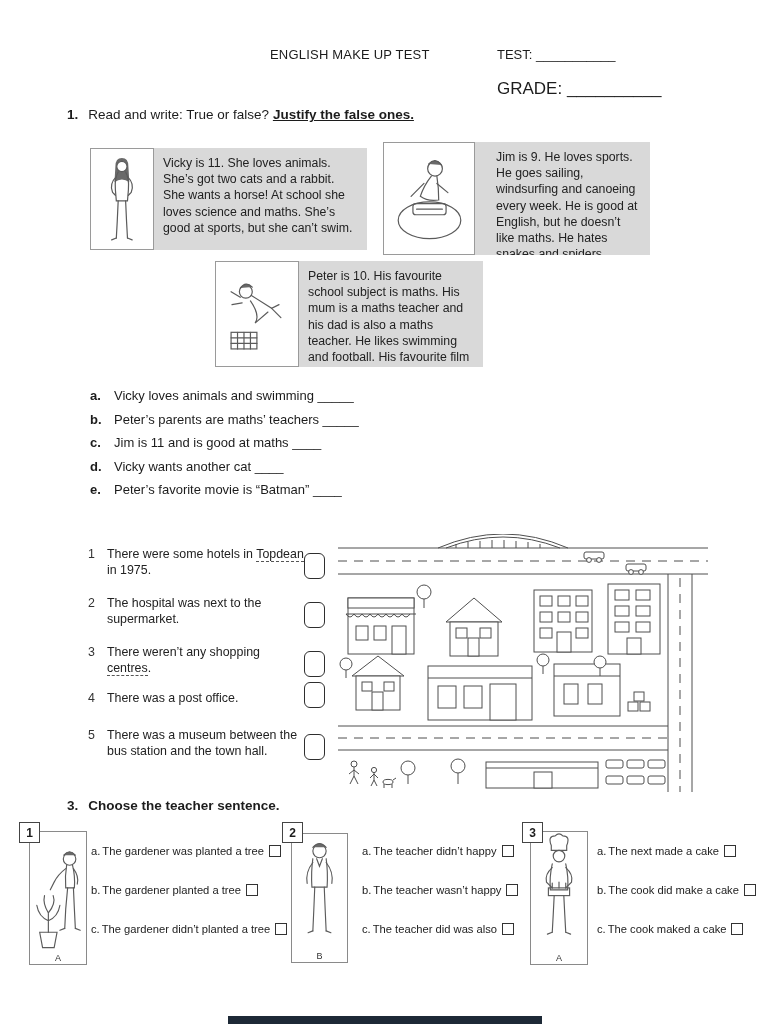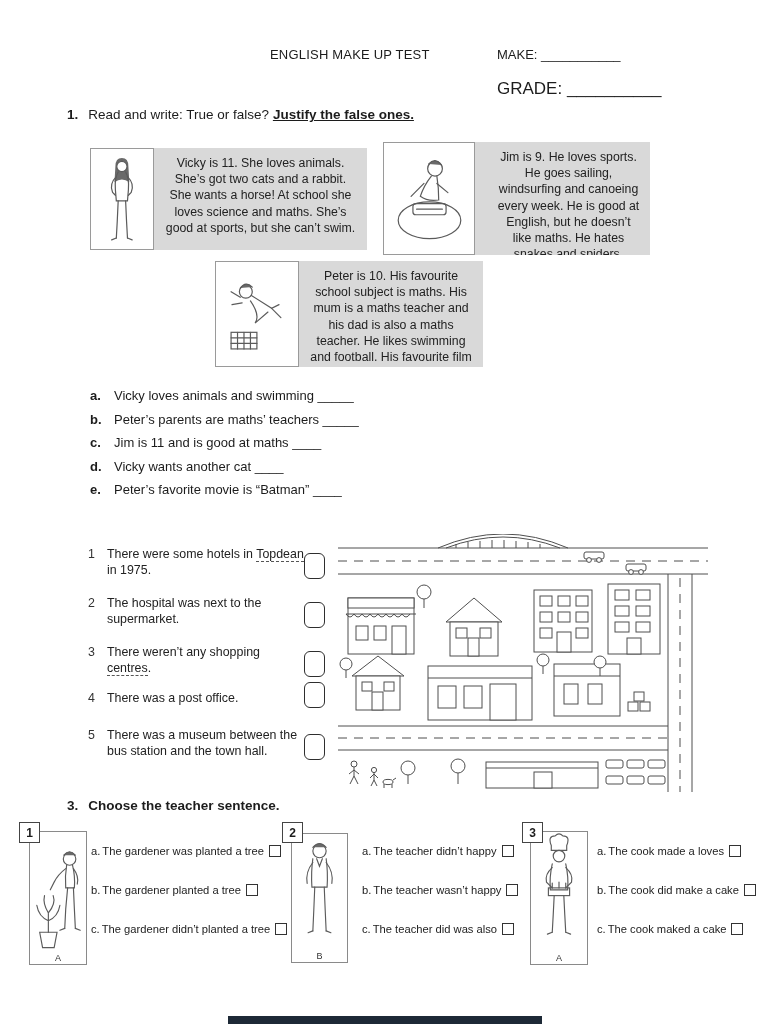--- a/index.html
+++ b/index.html
@@ -17,21 +17,21 @@
   .name-label { left:497px; top:47px; font-size:13px; }
   .grade-label { left:497px; top:79px; font-size:17px; }
 
   .s1-head { left:67px; top:107px; font-size:13.5px; }
   .s1-head .num { font-weight:bold; margin-right:10px; }
 
   .card { position:absolute; display:flex; background:#d9d9d9; align-items:stretch; overflow:hidden; }
   .card-img { background:#fff; border:1px solid #9a9a9a; flex:0 0 auto;
               display:flex; align-items:center; justify-content:center; }
   .card-img svg { width:90%; height:94%; }
-  .card-text { padding:7px 9px; font-size:12.3px; line-height:1.32; color:#222;text-align:center; }
+  .card-text { padding:7px 9px; font-size:12.3px; line-height:1.32; color:#222; }
   .card-vicky { left:90px; top:148px; width:277px; height:102px; }
   .card-vicky .card-img { width:64px; }
   .card-jim { left:383px; top:142px; width:267px; height:113px;gap:12px; }
   .card-jim .card-img { width:92px; }
   .card-peter { left:215px; top:261px; width:268px; height:106px; }
   .card-peter .card-img { width:84px; }
 
   .qlist { left:90px; top:388px; font-size:13px; }
   .qrow { display:flex; margin-bottom:8.5px; }
   .qrow .ltr { font-weight:bold; width:24px; flex:0 0 auto; }
@@ -67,21 +67,21 @@
   .opt .cb { width:12px; height:12px; border:1.1px solid #333; background:#fff; flex:0 0 auto; }
 
   .footer-bar { left:228px; top:1016px; width:314px; height:8px; background:#1d2936; }
 </style>
 </head>
 <body>
 
 <div class="page">
 
   <div class="abs title">ENGLISH MAKE UP TEST</div>
-  <div class="abs name-label">MAKE: ___________</div>
+  <div class="abs name-label">TEST: ___________</div>
   <div class="abs grade-label">GRADE: __________</div>
 
   <div class="abs s1-head">
     <span class="num">1.</span><span>Read and write: True or false? </span><span class="b u">Justify the false ones.</span>
   </div>
 
   <div class="card card-vicky">
     <div class="card-img">
       <svg viewBox="0 0 60 96">
         <g fill="none" stroke="#5b5b5b" stroke-width="1.3" stroke-linecap="round">
@@ -367,21 +367,21 @@
         <path d="M20 37 Q12 44 14 52 L20 58 M34 37 Q42 44 40 52 L34 58"></path>
         <rect x="16" y="58" width="22" height="8"></rect>
         <path d="M20 58 V53 M27 58 V52 M34 58 V53"></path>
         <path d="M22 66 L21 86 L20 104 M32 66 L33 86 L34 104"></path>
         <path d="M20 104 L15 106 M34 104 L39 106"></path>
       </g>
     </svg>
     <span class="lbl">A</span>
   </div>
   <div class="opt" style="left:597px; top:845px">
-    <span><span class="ol">a.</span><span>The cook made a loves</span></span>
+    <span><span class="ol">a.</span><span>The next made a cake</span></span>
     <span class="cb"></span>
   </div>
   <div class="opt" style="left:597px; top:884px">
     <span><span class="ol">b.</span><span>The cook did make a cake</span></span>
     <span class="cb"></span>
   </div>
   <div class="opt" style="left:597px; top:923px">
     <span><span class="ol">c.</span><span>The cook maked a cake</span></span>
     <span class="cb"></span>
   </div>

